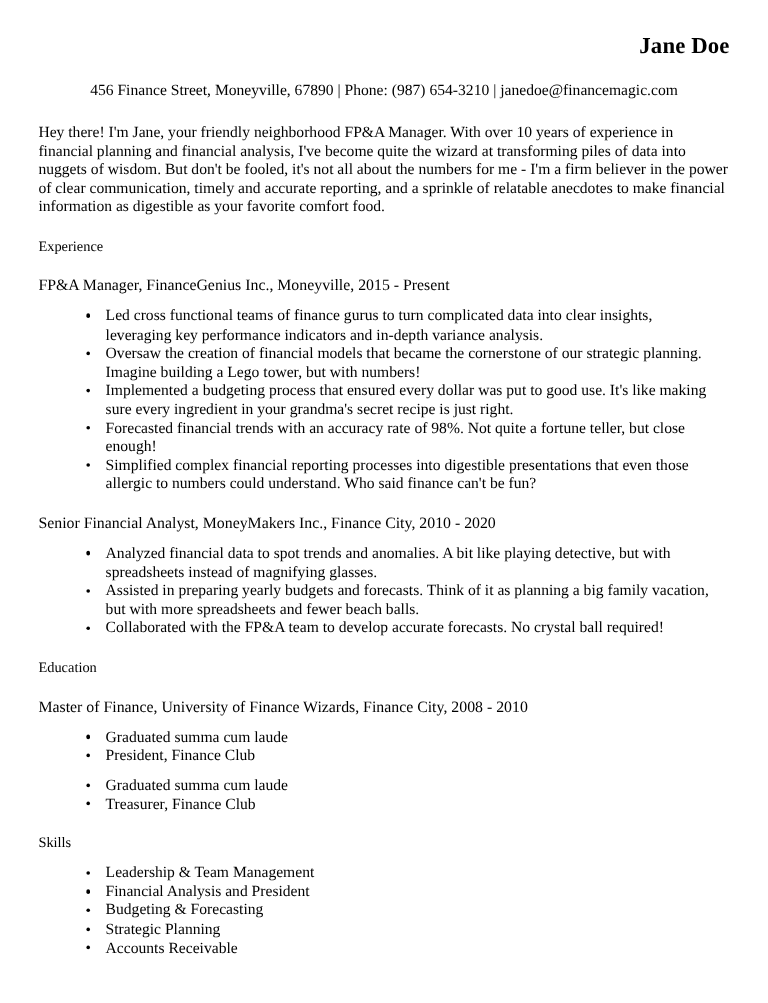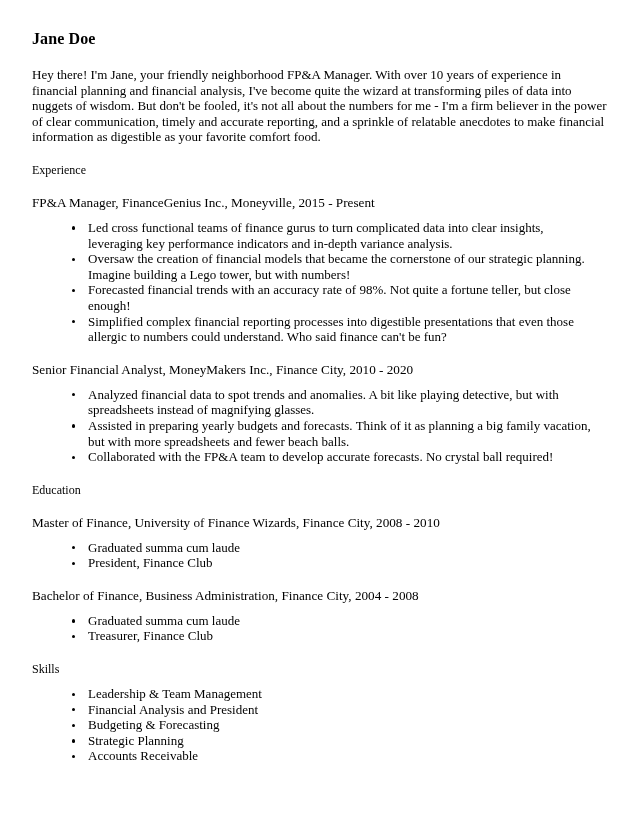--- a/index.html
+++ b/index.html
@@ -17,23 +17,23 @@
   .page {
     width: 640px;
     height: 836px;
     box-sizing: border-box;
     padding: 24px 32px 10px 32px;
     background: #ffffff;
     position: relative;
     overflow: hidden;
   }
   .name {
-    text-align: left;
+    text-align: right;
     font-weight: bold;
-    font-size: 16px;
+    font-size: 19px;
     line-height: 18px;
     margin: 6px 0 0 0;
     letter-spacing: 0.1px;
   }
   .contact {
     text-align: center;
     font-size: 13px;
     line-height: 16px;
     margin: 19px 0 0 0;
   }
@@ -81,49 +81,50 @@
     margin-top: 9px;
   }
 </style>
 </head>
 <body>
 
 <div class="page">
 
   <div class="name">Jane Doe</div>
 
+  <div class="contact">456 Finance Street, Moneyville, 67890 | Phone: (987) 654-3210 | janedoe@financemagic.com</div>
 
   <p class="summary">Hey there! I'm Jane, your friendly neighborhood FP&amp;A Manager. With over 10 years of experience in financial planning and financial analysis, I've become quite the wizard at transforming piles of data into nuggets of wisdom. But don't be fooled, it's not all about the numbers for me - I'm a firm believer in the power of clear communication, timely and accurate reporting, and a sprinkle of relatable anecdotes to make financial information as digestible as your favorite comfort food.</p>
 
   <div class="section-heading">Experience</div>
 
   <div class="entry-heading">FP&amp;A Manager, FinanceGenius Inc., Moneyville, 2015 - Present</div>
   <ul class="bullets">
     <li>Led cross functional teams of finance gurus to turn complicated data into clear insights, leveraging key performance indicators and in-depth variance analysis.</li>
     <li>Oversaw the creation of financial models that became the cornerstone of our strategic planning. Imagine building a Lego tower, but with numbers!</li>
+    <li>Implemented a budgeting process that ensured every dollar was put to good use. It's like making sure every ingredient in your grandma's secret recipe is just right.</li>
     <li>Forecasted financial trends with an accuracy rate of 98%. Not quite a fortune teller, but close enough!</li>
     <li>Simplified complex financial reporting processes into digestible presentations that even those allergic to numbers could understand. Who said finance can't be fun?</li>
   </ul>
 
   <div class="entry-heading">Senior Financial Analyst, MoneyMakers Inc., Finance City, 2010 - 2020</div>
   <ul class="bullets">
     <li>Analyzed financial data to spot trends and anomalies. A bit like playing detective, but with spreadsheets instead of magnifying glasses.</li>
     <li>Assisted in preparing yearly budgets and forecasts. Think of it as planning a big family vacation, but with more spreadsheets and fewer beach balls.</li>
     <li>Collaborated with the FP&amp;A team to develop accurate forecasts. No crystal ball required!</li>
   </ul>
 
   <div class="section-heading">Education</div>
 
   <div class="entry-heading">Master of Finance, University of Finance Wizards, Finance City, 2008 - 2010</div>
   <ul class="bullets edu-bullets">
     <li>Graduated summa cum laude</li>
     <li>President, Finance Club</li>
   </ul>
 
-  <div class="entry-heading">Bachelor of Finance, Business Administration, Finance City, 2004 - 2008</div>
   <ul class="bullets edu-bullets">
     <li>Graduated summa cum laude</li>
     <li>Treasurer, Finance Club</li>
   </ul>
 
   <div class="section-heading">Skills</div>
   <ul class="bullets">
     <li>Leadership &amp; Team Management</li>
     <li>Financial Analysis and President</li>
     <li>Budgeting &amp; Forecasting</li>

